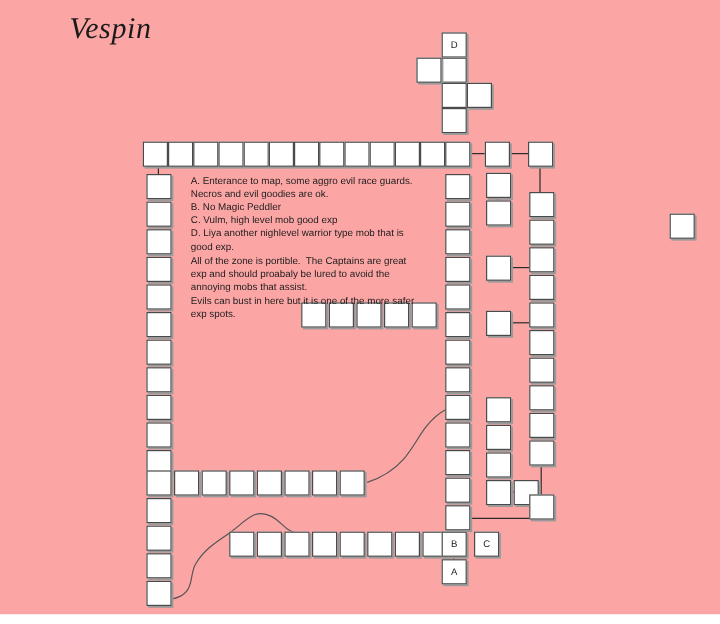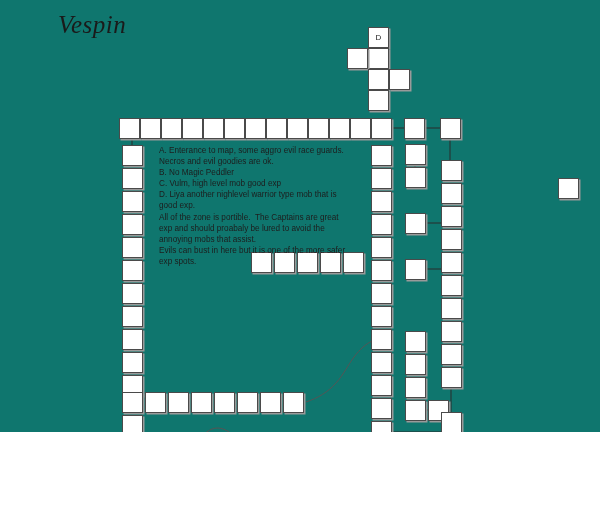--- a/index.html
+++ b/index.html
@@ -3,22 +3,22 @@
 <meta charset="utf-8">
 <style>
   html, body {
     margin: 0;
     padding: 0;
     background: #ffffff;
   }
   #page {
     position: relative;
     width: 600px;
-    height: 432px;
-    background: #0f766e;
+    height: 512px;
+    background: #fca5a5;
     overflow: hidden;
     font-family: "Liberation Sans", sans-serif;
   }
   #title {
     position: absolute;
     left: 58px;
     top: 11px;
     font-family: "Liberation Serif", serif;
     font-style: italic;
     font-size: 25px;

